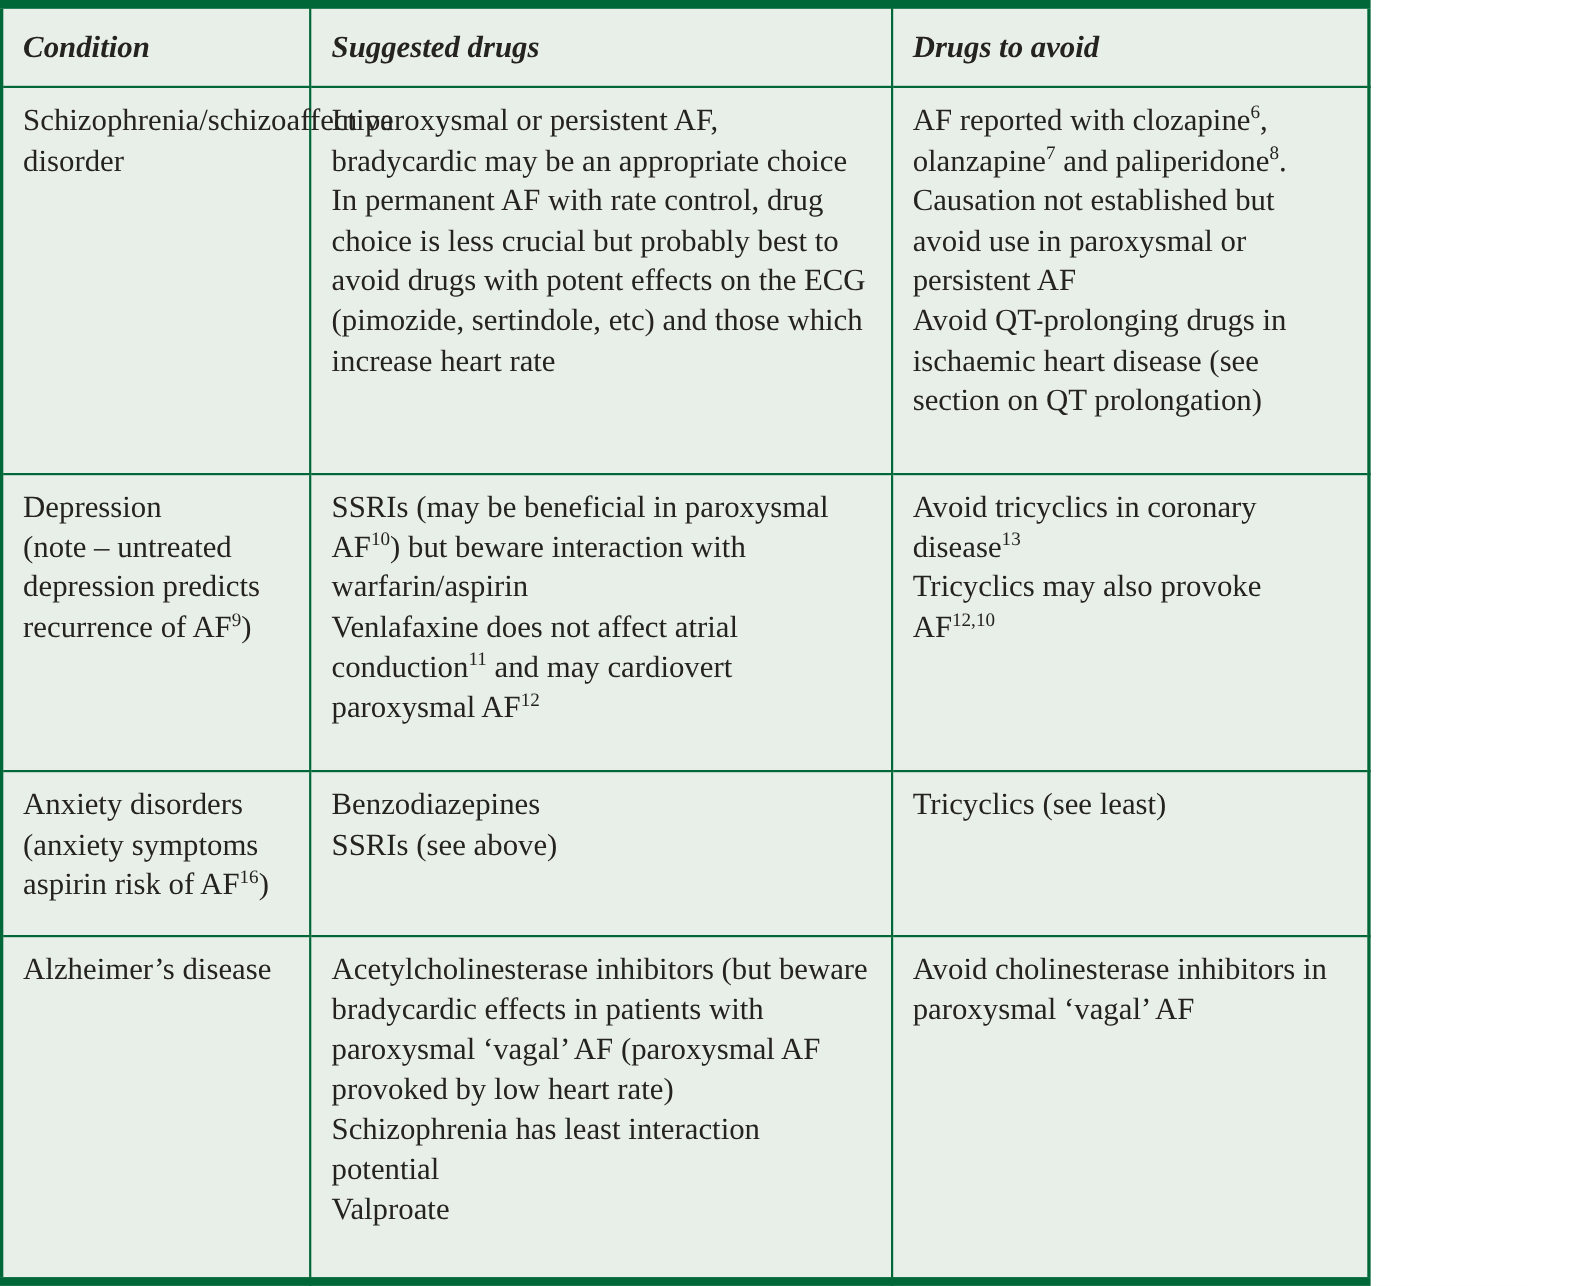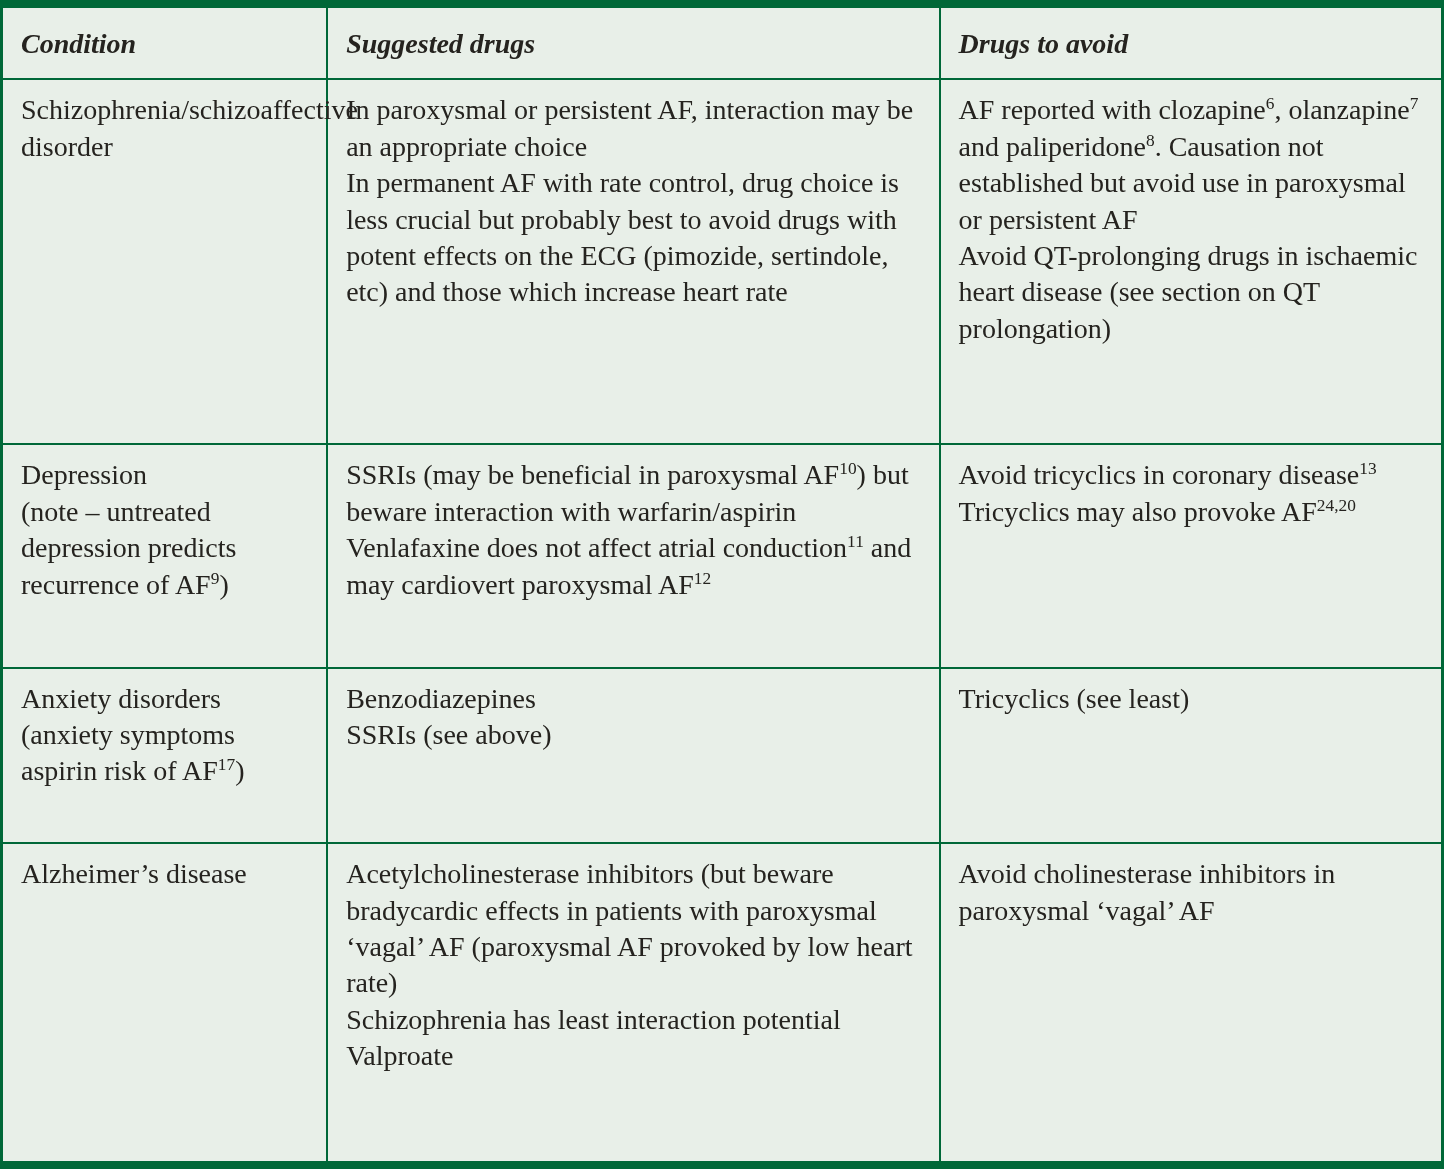--- a/index.html
+++ b/index.html
@@ -3,21 +3,21 @@
 <meta charset="utf-8">
 <style>
   * { box-sizing: border-box; }
   html, body { margin: 0; padding: 0; }
   body {
     background: #ffffff;
     font-family: "Liberation Serif", "DejaVu Serif", serif;
     color: #25231f;
   }
   .page {
-    width: 1444px;
+    width: 1246px;
     min-height: 1169px;
     background: #ec4899;
   }
   table.drug-table {
     width: 100%;
     height: 1169px;
     border-collapse: collapse;
     background: #e8efe8;
     border-top: 8px solid #006838;
     border-bottom: 8px solid #006838;
@@ -67,46 +67,46 @@
         <th>Suggested drugs</th>
         <th>Drugs to avoid</th>
       </tr>
     </thead>
     <tbody>
         <tr>
           <td>
             <div class="para"><strong>Schizophrenia/schizoaffective disorder</strong></div>
           </td>
           <td>
-            <div class="para"><span>In paroxysmal or persistent AF, </span><strong>interaction</strong><span> may be an appropriate choice</span></div>
+            <div class="para"><span>In paroxysmal or persistent AF, </span><strong>bradycardic</strong><span> may be an appropriate choice</span></div>
             <div class="para"><span>In permanent AF with rate control, drug choice is less crucial but probably best to avoid drugs with potent effects on the ECG (pimozide, sertindole, etc) and those which increase heart rate</span></div>
           </td>
           <td>
             <div class="para"><span>AF reported with clozapine</span><sup>6</sup><span>, olanzapine</span><sup>7</sup><span> and paliperidone</span><sup>8</sup><span>. Causation not established but avoid use in paroxysmal or persistent AF</span></div>
             <div class="para"><span>Avoid QT-prolonging drugs in ischaemic heart disease (see section on QT prolongation)</span></div>
           </td>
         </tr>
         <tr>
           <td>
             <div class="para"><strong>Depression</strong></div>
             <div class="para"><span>(note – untreated depression predicts recurrence of AF</span><sup>9</sup><span>)</span></div>
           </td>
           <td>
             <div class="para"><span>SSRIs (may be beneficial in paroxysmal AF</span><sup>10</sup><span>) but beware interaction with warfarin/aspirin</span></div>
             <div class="para"><span>Venlafaxine does not affect atrial conduction</span><sup>11</sup><span> and may cardiovert paroxysmal AF</span><sup>12</sup></div>
           </td>
           <td>
             <div class="para"><span>Avoid tricyclics in coronary disease</span><sup>13</sup></div>
-            <div class="para"><span>Tricyclics may also provoke AF</span><sup>24,20</sup></div>
+            <div class="para"><span>Tricyclics may also provoke AF</span><sup>12,10</sup></div>
           </td>
         </tr>
         <tr>
           <td>
             <div class="para"><strong>Anxiety disorders</strong></div>
-            <div class="para"><span>(anxiety symptoms aspirin risk of AF</span><sup>17</sup><span>)</span></div>
+            <div class="para"><span>(anxiety symptoms aspirin risk of AF</span><sup>16</sup><span>)</span></div>
           </td>
           <td>
             <div class="para"><span>Benzodiazepines</span></div>
             <div class="para"><span>SSRIs (see above)</span></div>
           </td>
           <td>
             <div class="para"><span>Tricyclics (see least)</span></div>
           </td>
         </tr>
         <tr>

